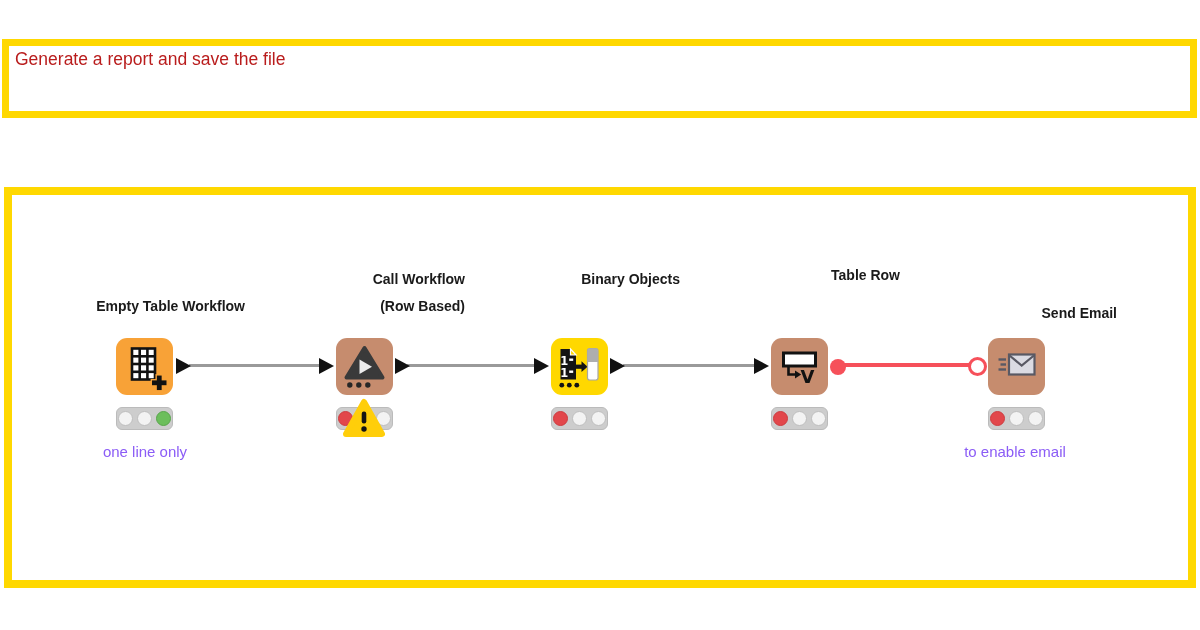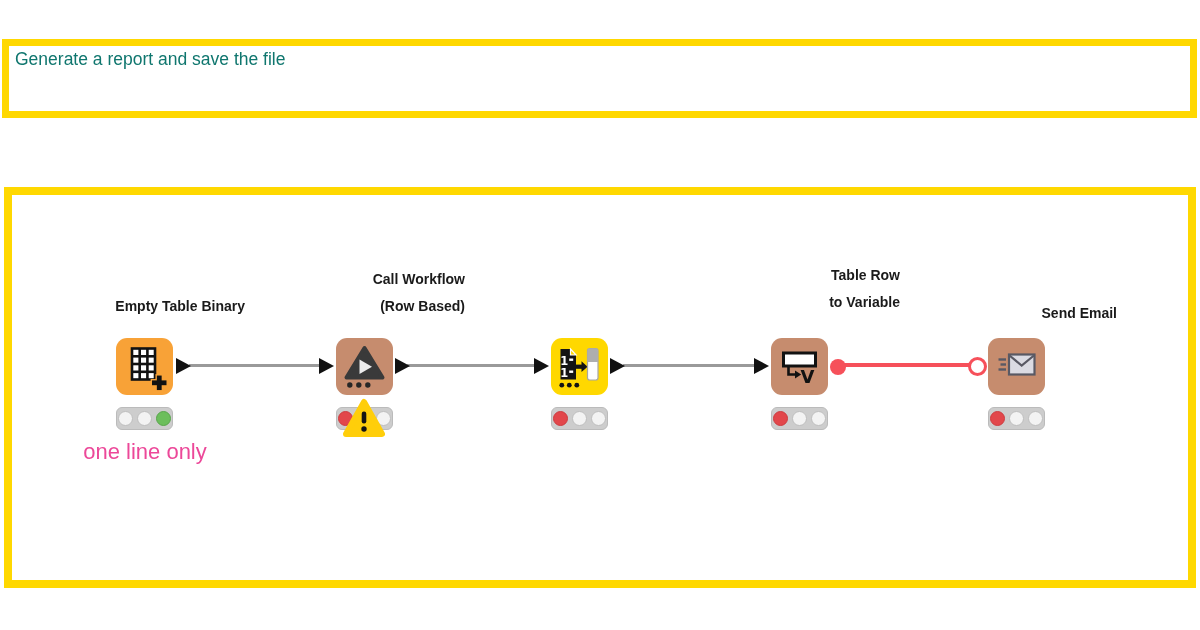--- a/index.html
+++ b/index.html
@@ -2,61 +2,61 @@
 <html><head>
 <meta charset="utf-8">
 <style>
   * { margin:0; padding:0; box-sizing:border-box; }
   html,body { width:1200px; height:630px; background:#ffffff; font-family:"Liberation Sans", sans-serif; overflow:hidden; }
   .canvas { position:absolute; left:0; top:0; width:1200px; height:630px; background:#fff; }
 
   .annotation { position:absolute; background:#fff; }
   .annotation-top { left:2px; top:39px; width:1195px; height:79px; border:7px solid #FFD800; }
   .annotation-main { left:4px; top:187px; width:1192px; height:401px; border:8px solid #FFD800; }
-  .annotation-text { position:absolute; left:6px; top:3px; font-size:17.5px; color:#0f766e; white-space:pre; }
+  .annotation-text { position:absolute; left:6px; top:3px; font-size:17.5px; color:#b91c1c; white-space:pre; }
 
   .conn { position:absolute; top:364px; height:3px; }
   .conn-red { top:363px; height:4px; }
 
   .node-title { position:absolute; width:220px; text-align:right; font-size:14px; font-weight:700; color:#1a1a1a; line-height:27px; }
   .node-icon { position:absolute; top:338px; width:57px; height:57px; border-radius:11px; }
   .node-icon svg { position:absolute; left:0; top:0; width:57px; height:57px; }
 
   .port-tri { position:absolute; top:358px; width:0; height:0; border-top:8.5px solid transparent; border-bottom:8.5px solid transparent; border-left:15px solid #111; }
   .port-dot { position:absolute; top:359px; width:16px; height:16px; border-radius:50%; }
   .port-ring { position:absolute; top:357px; width:19px; height:19px; border-radius:50%; background:#fff; border:3.5px solid #F6505A; }
 
   .traffic-light { position:absolute; top:407px; width:57px; height:23px; background:#CDCDCD; border:1px solid #BBBBBB; border-radius:6px; display:flex; align-items:center; justify-content:center; gap:4px; }
   .light { width:15px; height:15px; border-radius:50%; }
   .light-off { background:#F3F3F3; border:1px solid #BEBEBE; }
   .light-green { background:#6CBE5C; border:1px solid #58A54B; }
   .light-red { background:#E2474B; border:1px solid #CE3C40; }
 
   .warning-badge { position:absolute; left:343px; top:398px; width:42px; height:40px; }
 
-  .node-caption { position:absolute; top:438px; width:240px; text-align:center; font-size:22px; color:#ec4899; line-height:27px; }
+  .node-caption { position:absolute; top:438px; width:240px; text-align:center; font-size:15px; color:#8b5cf6; line-height:27px; }
 </style>
 </head>
 <body>
 
 <div class="canvas">
 
   <div class="annotation annotation-top">
     <span class="annotation-text">Generate a report and save the file</span>
   </div>
   <div class="annotation annotation-main"></div>
 
   <div class="conn" style="left: 189px; width: 131px; background-color: rgb(154, 154, 154);"></div>
   <div class="conn" style="left: 407px; width: 129px; background-color: rgb(154, 154, 154);"></div>
   <div class="conn" style="left: 623px; width: 132px; background-color: rgb(154, 154, 154);"></div>
   <div class="conn conn-red" style="left: 844px; width: 125px; background-color: rgb(246, 80, 90);"></div>
 
   <div>
     <div class="node-title" style="left:25px;top:293px;">
-      <div>Empty Table Binary</div>
+      <div>Empty Table Workflow</div>
       <div></div>
     </div>
     <div class="node-icon" style="left: 116px; background-color: rgb(248, 162, 55);">
       <svg viewBox="0 0 57 57">
         <g stroke="#121212" stroke-width="2.6" fill="#ffffff">
           <rect x="16" y="10.5" width="23" height="31"></rect>
           <line x1="23.7" y1="10.5" x2="23.7" y2="41.5"></line>
           <line x1="31.4" y1="10.5" x2="31.4" y2="41.5"></line>
           <line x1="16" y1="18.3" x2="39" y2="18.3"></line>
           <line x1="16" y1="26" x2="39" y2="26"></line>
@@ -103,20 +103,21 @@
     </div>
     <svg class="warning-badge" viewBox="0 0 42 40">
       <path d="M21 4 L39 36 L3 36 Z" fill="#FFCE0A" stroke="#FFCE0A" stroke-width="6" stroke-linejoin="round"></path>
       <rect x="18.7" y="13.5" width="4.6" height="12" rx="2.2" fill="#141414"></rect>
       <circle cx="21" cy="31" r="2.7" fill="#141414"></circle>
     </svg>
   </div>
 
   <div>
     <div class="node-title" style="left:460px;top:266px;">
+      <div>Binary Objects</div>
     </div>
     <div class="port-tri" style="left: 534px; border-left-color: rgb(17, 17, 17);"></div>
     <div class="node-icon" style="left: 551px; background-color: rgb(255, 216, 0);">
       <svg viewBox="0 0 57 57">
         <path d="M9.5 11 H19.5 L25 17 V41.5 H9.5 Z" fill="#141414"></path>
         <path d="M19.5 11 L25 17 H19.5 Z" fill="#FFD800" stroke="#FFFFFF" stroke-width="1.2"></path>
         <text x="13.2" y="26.5" font-size="11.5" font-weight="bold" fill="#ffffff" text-anchor="middle" font-family="'DejaVu Sans', sans-serif">1</text>
         <text x="13.2" y="38.5" font-size="11.5" font-weight="bold" fill="#ffffff" text-anchor="middle" font-family="'DejaVu Sans', sans-serif">1</text>
         <rect x="18.2" y="20.5" width="4" height="2.4" fill="#ffffff"></rect>
         <rect x="18.2" y="32.5" width="4" height="2.4" fill="#ffffff"></rect>
@@ -133,21 +134,20 @@
     <div class="traffic-light" style="left:551px;">
       <span class="light light-red"></span>
         <span class="light light-off"></span>
         <span class="light light-off"></span>
     </div>
   </div>
 
   <div>
     <div class="node-title" style="left:680px;top:262px;">
       <div>Table Row</div>
-      <div>to Variable</div>
     </div>
     <div class="port-tri" style="left: 754px; border-left-color: rgb(17, 17, 17);"></div>
     <div class="node-icon" style="left: 771px; background-color: rgb(198, 140, 110);">
       <svg viewBox="0 0 57 57">
         <rect x="12.5" y="15" width="32" height="13" fill="#ffffff" stroke="#121212" stroke-width="3"></rect>
         <path d="M17.5 29 V 36.5 H 24.5" fill="none" stroke="#121212" stroke-width="2.6"></path>
         <path d="M24 32.4 L30.2 36.5 L24 40.6 Z" fill="#121212"></path>
         <text x="36.5" y="44.5" font-size="18" font-weight="bold" fill="#121212" text-anchor="middle" font-family="'DejaVu Sans', sans-serif">V</text>
       </svg>
     </div>
@@ -175,16 +175,17 @@
         <rect x="21" y="16.5" width="25.5" height="20" fill="#DBDBE3" stroke="#595964" stroke-width="2.2"></rect>
         <path d="M21.5 17.5 L33.7 27.6 L45.9 17.5" fill="none" stroke="#595964" stroke-width="2.2"></path>
       </svg>
     </div>
     <div class="traffic-light" style="left:988px;">
       <span class="light light-red"></span>
         <span class="light light-off"></span>
         <span class="light light-off"></span>
     </div>
     <div class="node-caption" style="left:895px;">
+      <div>to enable email</div>
     </div>
   </div>
 
 </div>
 
 </body></html>

